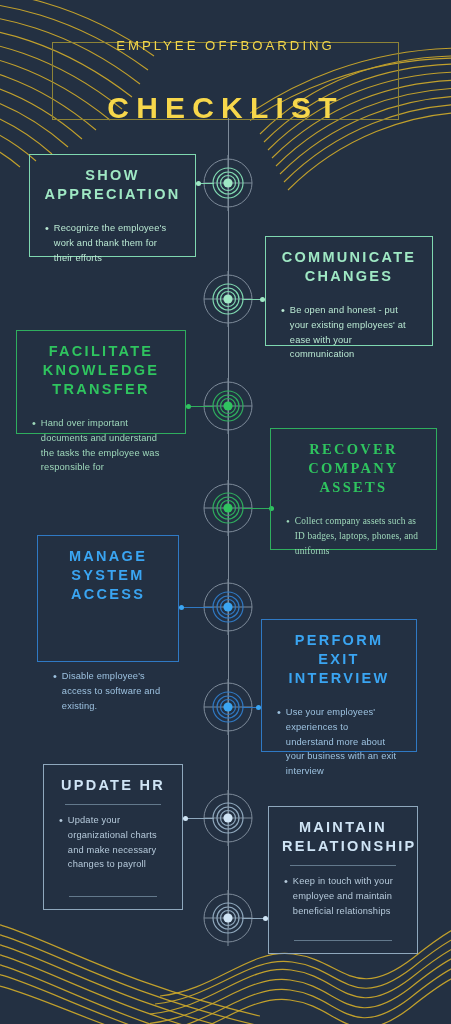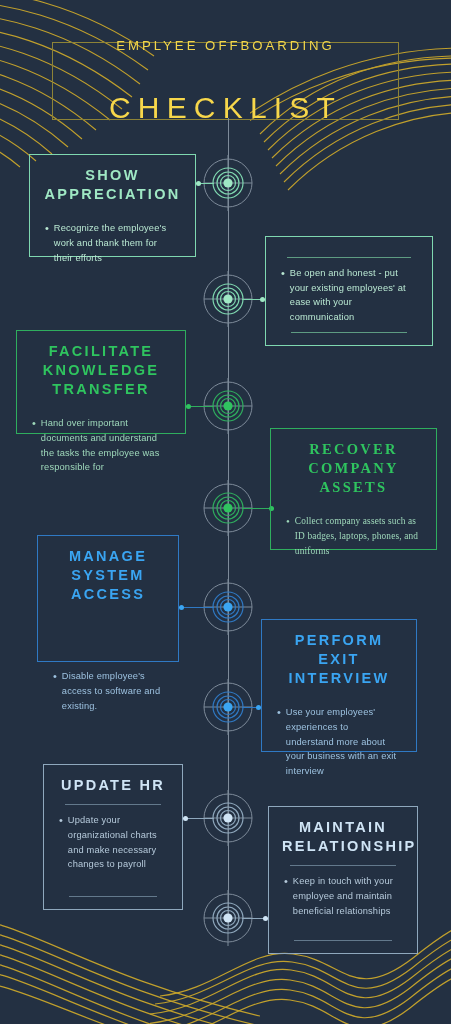--- a/index.html
+++ b/index.html
@@ -26,21 +26,21 @@
     display:flex; flex-direction:column; align-items:center; justify-content:center;
   }
   .title-sub {
     color:#f2d64b; font-size:13.2px; letter-spacing:3.0px; font-weight:normal;
     line-height:1; white-space:nowrap;
   }
   .title-rule {
     width:250px; height:1px; background:#8d8337; margin:6px 0 3px 0;
   }
   .title-main {
-    color:#f7d74b; font-size:30px; letter-spacing:7.2px; font-weight:normal;
+    color:#f7d74b; font-size:30px; letter-spacing:7.2px; font-weight:bold;
     line-height:1.05; white-space:nowrap;margin-top:31px;
   }
 
   
   .timeline {
     position:absolute; left:228px; top:118px; width:1px; height:810px;
     background:#7d8a99;
   }
   .node { position:absolute; width:56px; height:56px; }
   .node svg { display:block; }
@@ -201,20 +201,21 @@
           <circle cx="28" cy="28" r="15" fill="none" stroke="#7fd8b0" stroke-width="1.2"></circle>
           <circle cx="28" cy="28" r="11" fill="none" stroke="#7fd8b0" stroke-width="1.2"></circle>
           <circle cx="28" cy="28" r="7.5" fill="none" stroke="#7fd8b0" stroke-width="1.2"></circle>
           <circle cx="28" cy="28" r="4.6" fill="#9fe8c4"></circle>
         </svg>
       </div>
       <div class="connector" style="background: rgb(127, 216, 176); top: 299px; left: 242px; width: 23px;">
         <span class="conn-dot" style="background: rgb(159, 232, 196); left: calc(100% - 5px);"></span>
       </div>
       <div class="card c-mint" style="left: 265px; top: 236px; width: 168px; height: 110px;">
+        <div class="card-title">COMMUNICATE<br>CHANGES</div>
         <div class="card-sep"></div>
         <div class="card-body">
           <span class="bullet">•</span>
           <span class="card-text">Be open and honest - put your existing employees' at ease with your communication</span>
         </div>
         <div class="card-sep-bottom"></div>
       </div>
       <div class="node" style="left: 200px; top: 378px;">
         <svg width="56" height="56" viewBox="0 0 56 56">
           <circle cx="28" cy="28" r="24" fill="none" stroke="#7d8a99" stroke-width="1"></circle>

